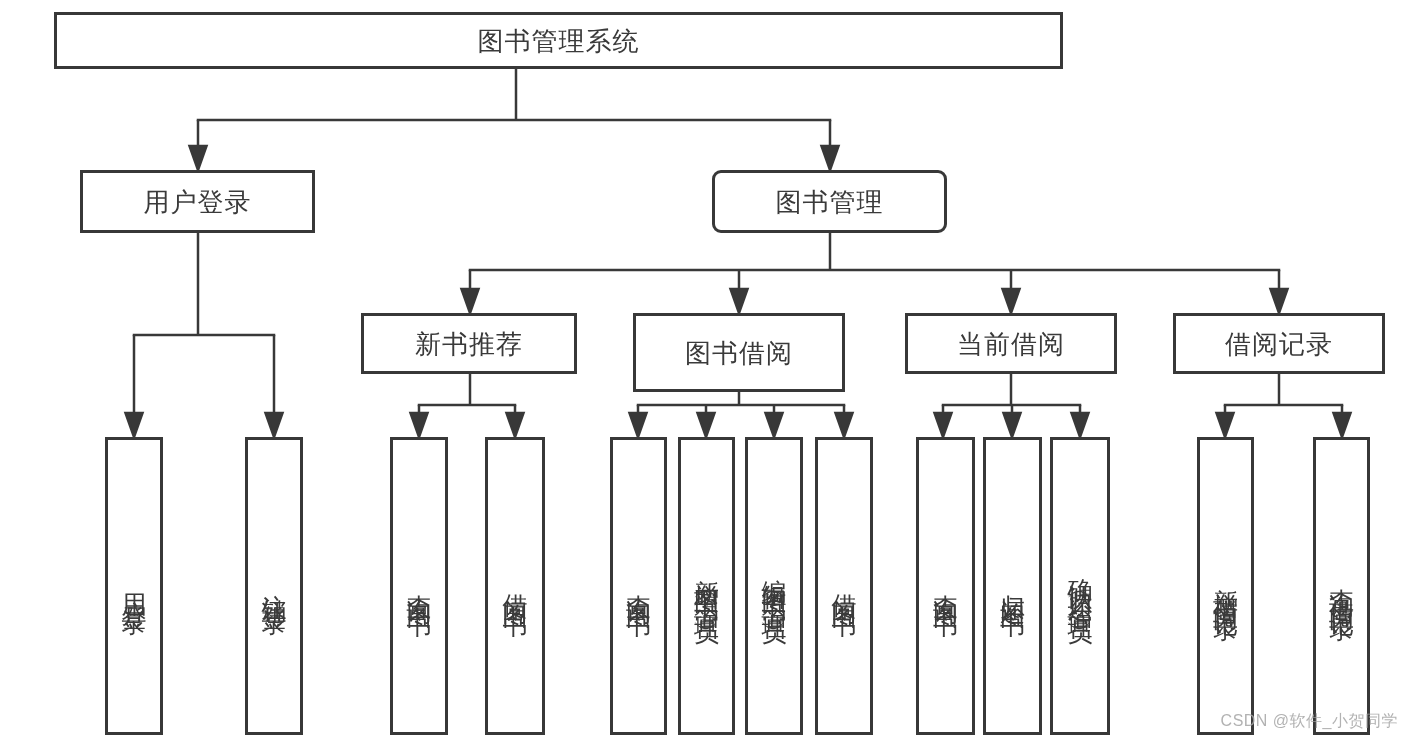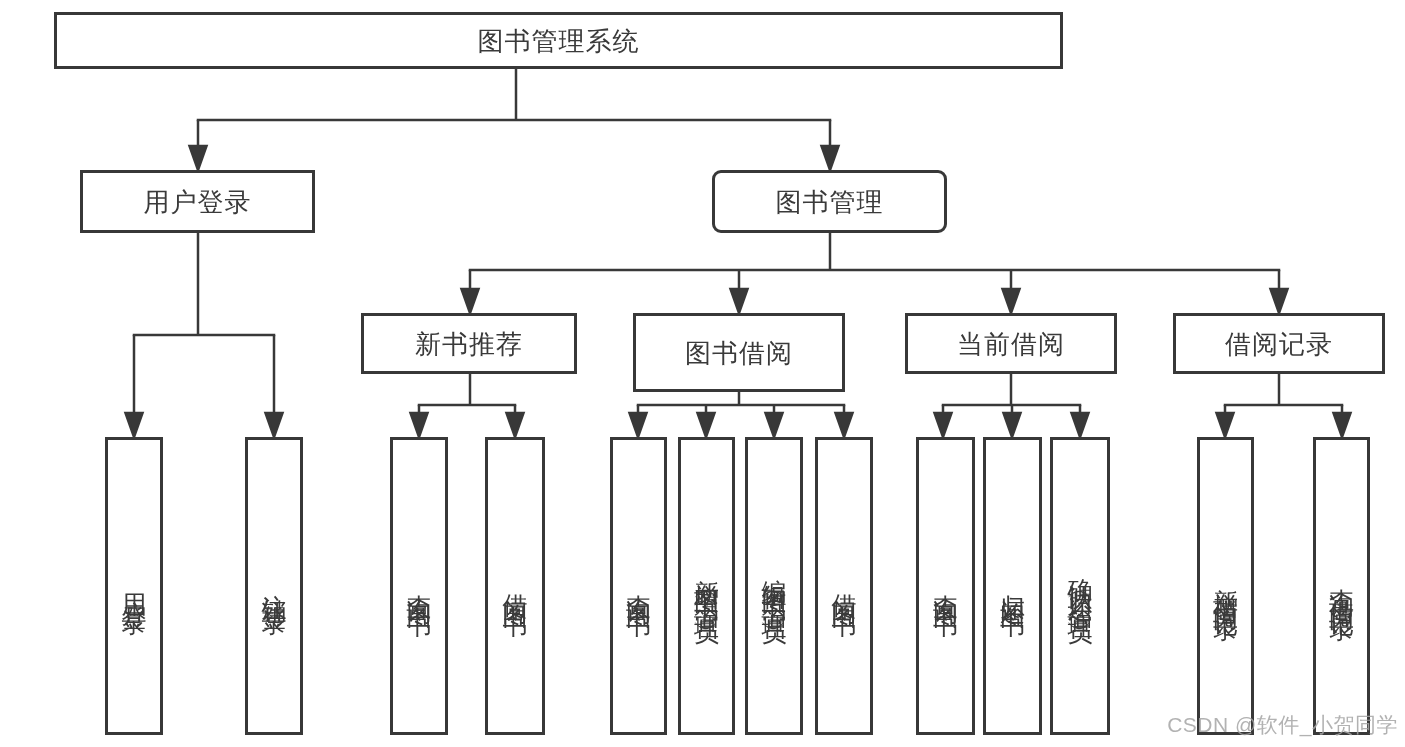--- a/index.html
+++ b/index.html
@@ -36,21 +36,21 @@
     writing-mode: vertical-lr;
     font-size: 25px;
     letter-spacing: 6px;
     line-height: 1;
     white-space: nowrap;
   }
   .watermark {
     position: absolute;
     top: 711px;
     right: 7px;
-    font-size: 21px;
+    font-size: 16px;
     letter-spacing: 0.5px;
     color: rgba(165,165,165,0.85);
     white-space: nowrap;
     z-index: 5;
   }
 </style>
 </head>
 <body>
 
 <div class="stage">

